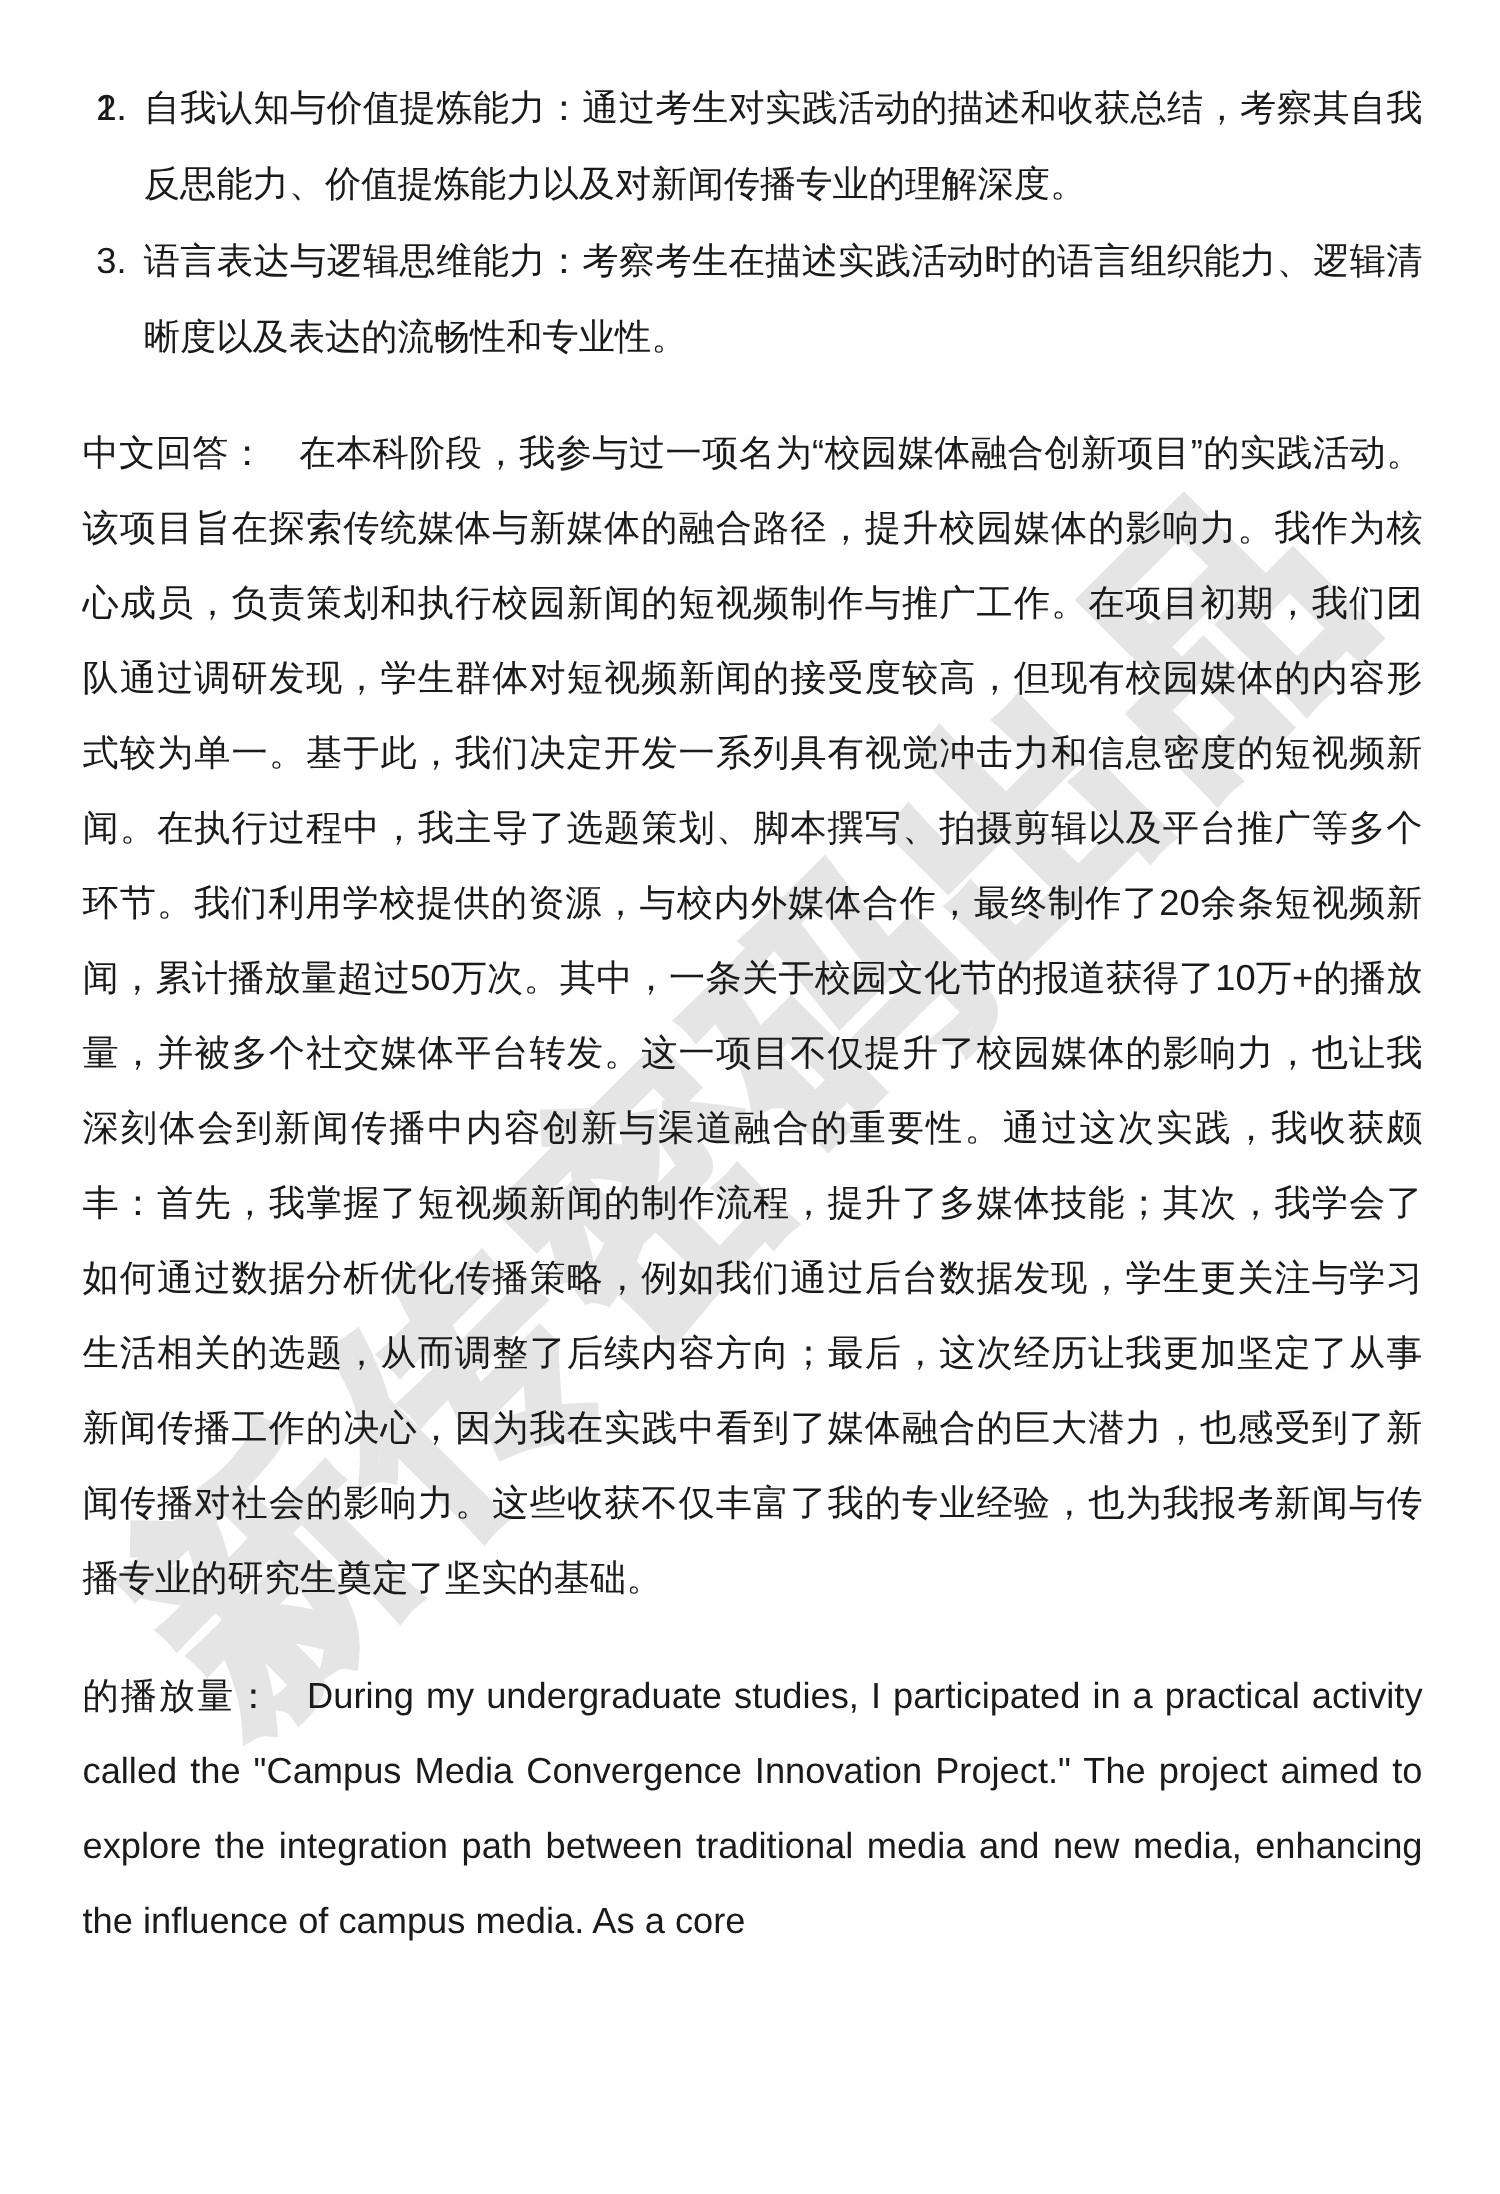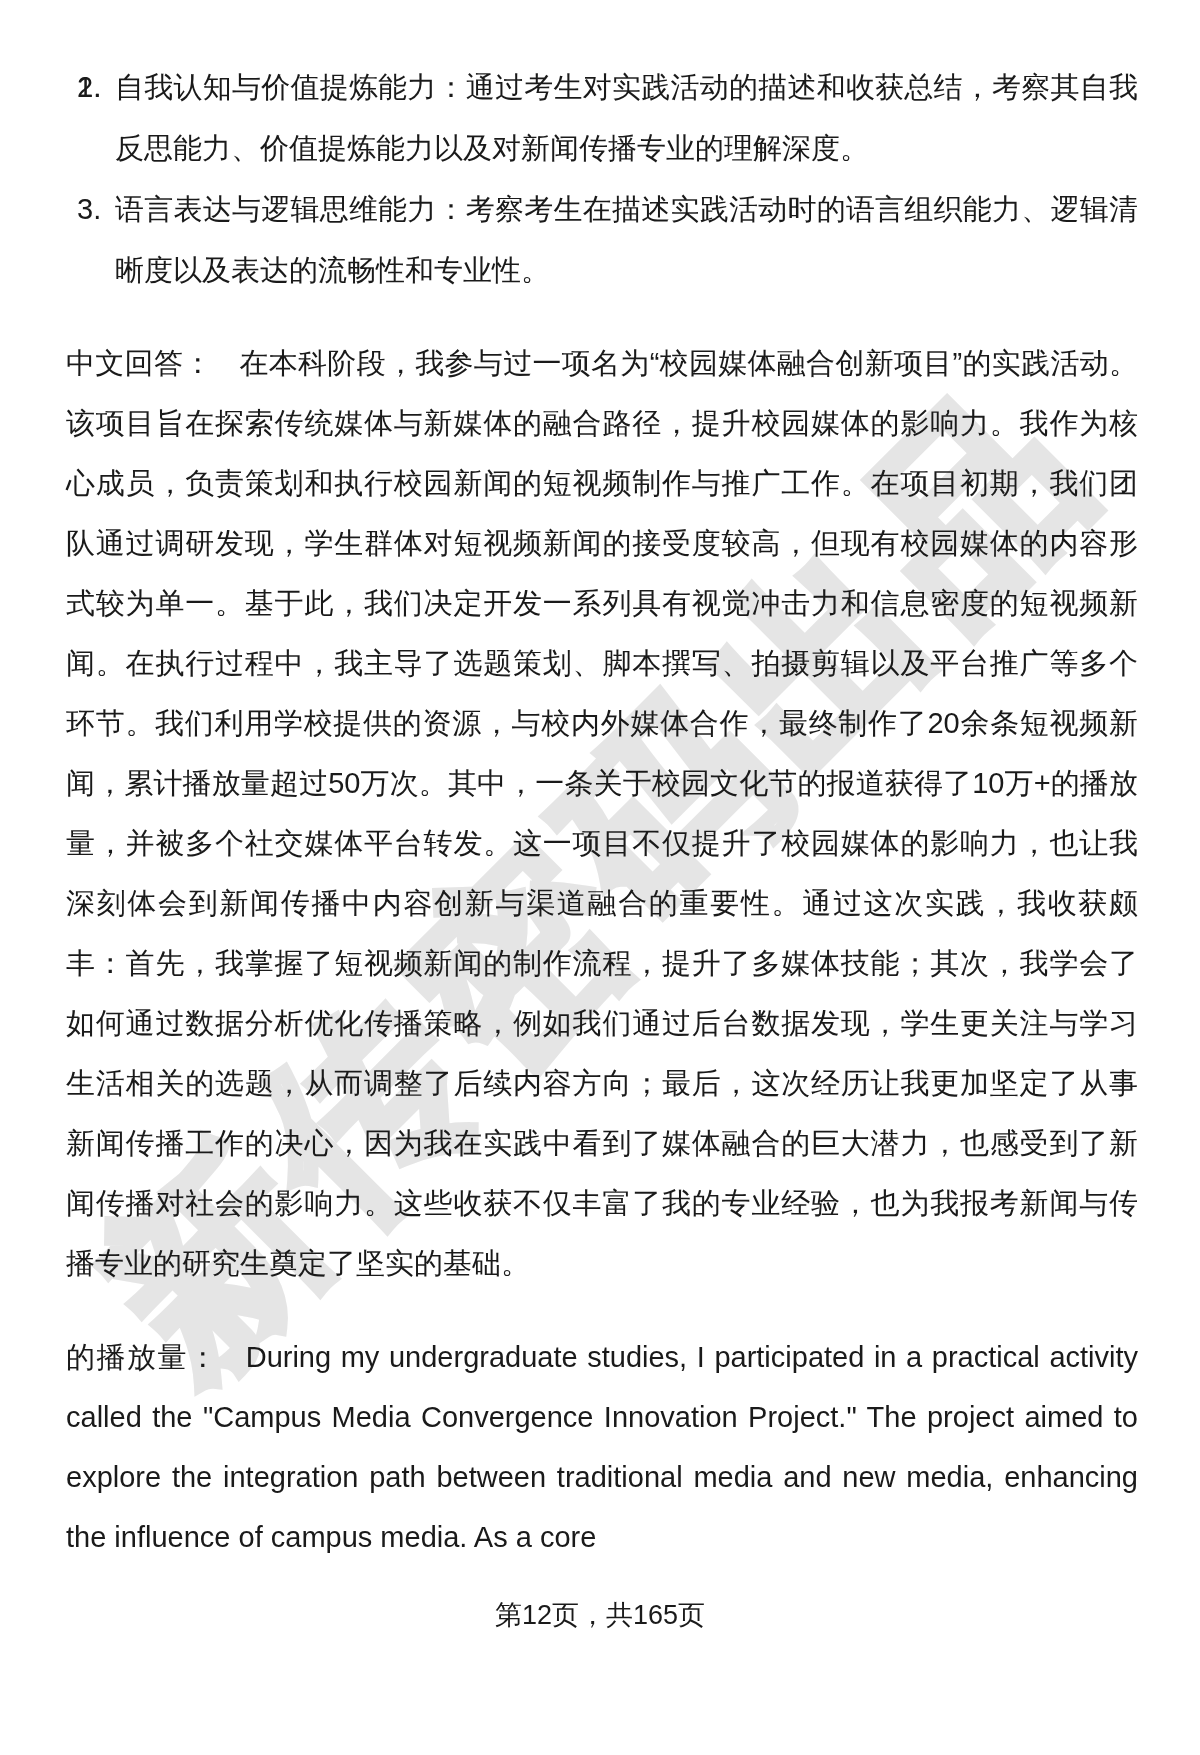--- a/index.html
+++ b/index.html
@@ -93,15 +93,14 @@
     <p class="para zh">
       <span class="label">中文回答：</span><span>在本科阶段，我参与过一项名为“校园媒体融合创新项目”的实践活动。该项目旨在探索传统媒体与新媒体的融合路径，提升校园媒体的影响力。我作为核心成员，负责策划和执行校园新闻的短视频制作与推广工作。在项目初期，我们团队通过调研发现，学生群体对短视频新闻的接受度较高，但现有校园媒体的内容形式较为单一。基于此，我们决定开发一系列具有视觉冲击力和信息密度的短视频新闻。在执行过程中，我主导了选题策划、脚本撰写、拍摄剪辑以及平台推广等多个环节。我们利用学校提供的资源，与校内外媒体合作，最终制作了20余条短视频新闻，累计播放量超过50万次。其中，一条关于校园文化节的报道获得了10万+的播放量，并被多个社交媒体平台转发。这一项目不仅提升了校园媒体的影响力，也让我深刻体会到新闻传播中内容创新与渠道融合的重要性。通过这次实践，我收获颇丰：首先，我掌握了短视频新闻的制作流程，提升了多媒体技能；其次，我学会了如何通过数据分析优化传播策略，例如我们通过后台数据发现，学生更关注与学习生活相关的选题，从而调整了后续内容方向；最后，这次经历让我更加坚定了从事新闻传播工作的决心，因为我在实践中看到了媒体融合的巨大潜力，也感受到了新闻传播对社会的影响力。这些收获不仅丰富了我的专业经验，也为我报考新闻与传播专业的研究生奠定了坚实的基础。</span>
     </p>
 
     <p class="para en">
       <span class="label">的播放量：</span><span>During my undergraduate studies, I participated in a practical activity called the "Campus Media Convergence Innovation Project." The project aimed to explore the integration path between traditional media and new media, enhancing the influence of campus media. As a core</span>
     </p>
 
   </main>
 
-  <footer class="page-footer">第12页，共165页</footer>
 
 </div>
 
 </body></html>

